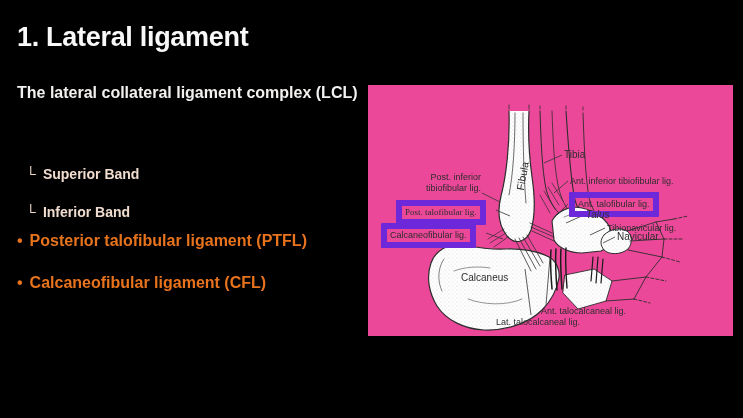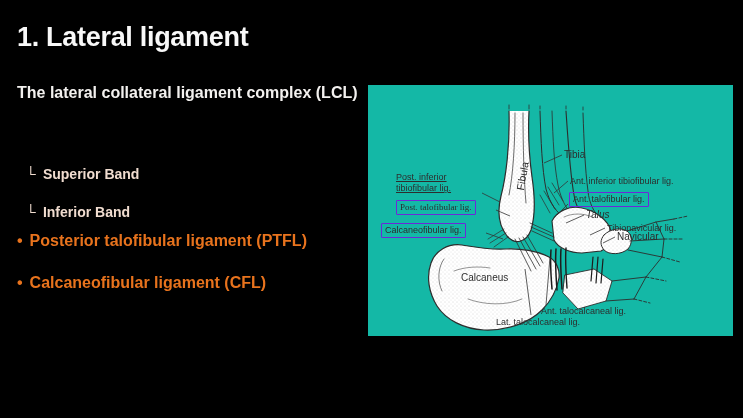--- a/index.html
+++ b/index.html
@@ -21,30 +21,30 @@
     font-size:16px; font-weight:bold; color:#e8731d; white-space:nowrap;
   }
   .bullet .dot { margin-right:7px; }
   .subitem {
     position:absolute; left:26px;
     font-size:14px; font-weight:bold; color:#f1ddd0; white-space:nowrap;
   }
   .subitem .elbow { margin-right:7px; font-weight:normal; }
   .figure {
     position:absolute; left:368px; top:85px; width:365px; height:279px;
-    background:#14b8a6;
+    background:#ec4899;
   }
   .figure svg { position:absolute; left:0; top:0; }
   .fig-label {
     position:absolute; font-size:9px; line-height:11px;
     color:#2d2d2d; white-space:nowrap;
   }
   .fig-label.bone { font-size:10px; }
-  .fig-label.wrap { white-space:normal; text-align:left; width:85px;text-decoration:underline; }
-  .fig-label.boxed { border:1px solid #6d28d9; padding:1px 3px; border-radius:1px; }
+  .fig-label.wrap { white-space:normal; text-align:right; width:85px; }
+  .fig-label.boxed { border:6px solid #6d28d9; padding:1px 3px; border-radius:1px; }
   .fibula-rot {
     position:absolute; left:146px; top:104px;
     font-size:10.5px; color:#2d2d2d; white-space:nowrap;
     transform:rotate(-80deg); transform-origin:0 0;
   }
   .fig-caption {
     position:absolute; left:105px; top:251px; width:170px; text-align:left;
     font-size:9.5px; font-weight:bold; color:#222; letter-spacing:0.4px;
   }
 </style>

